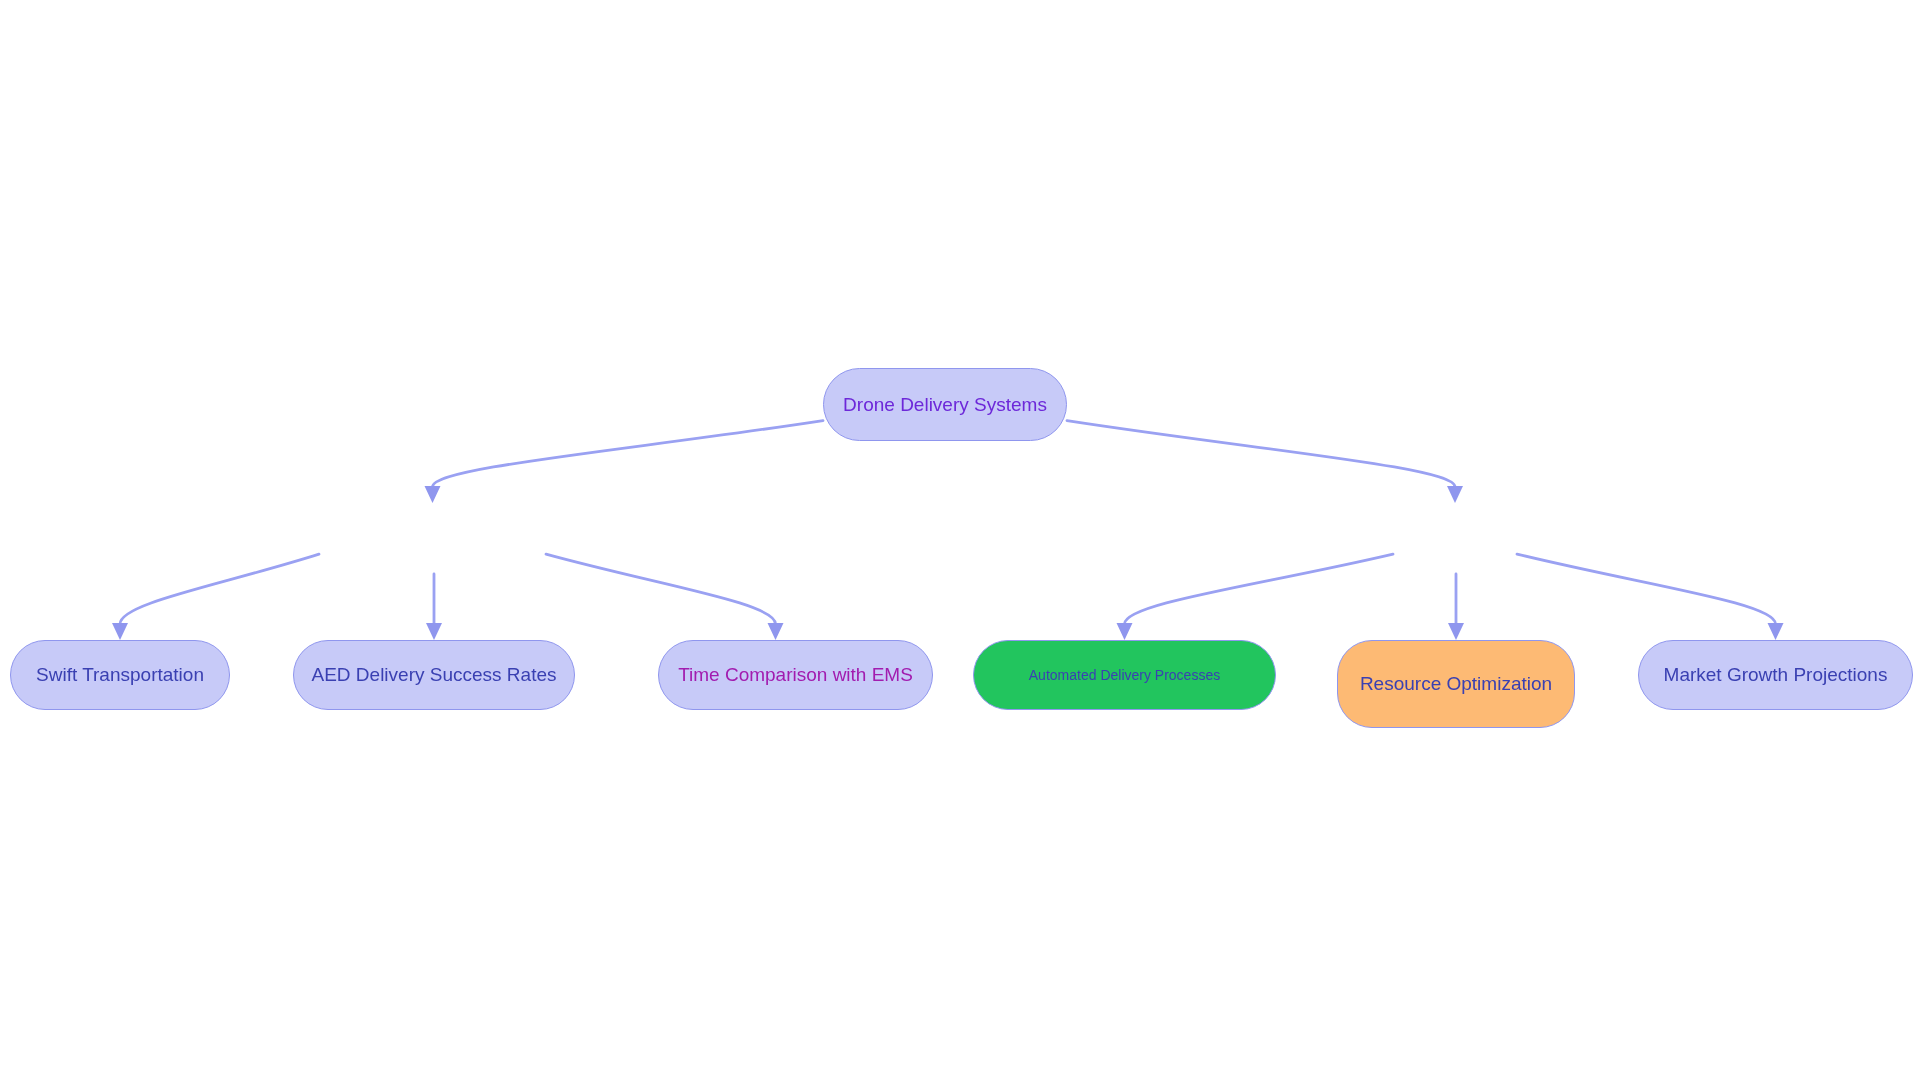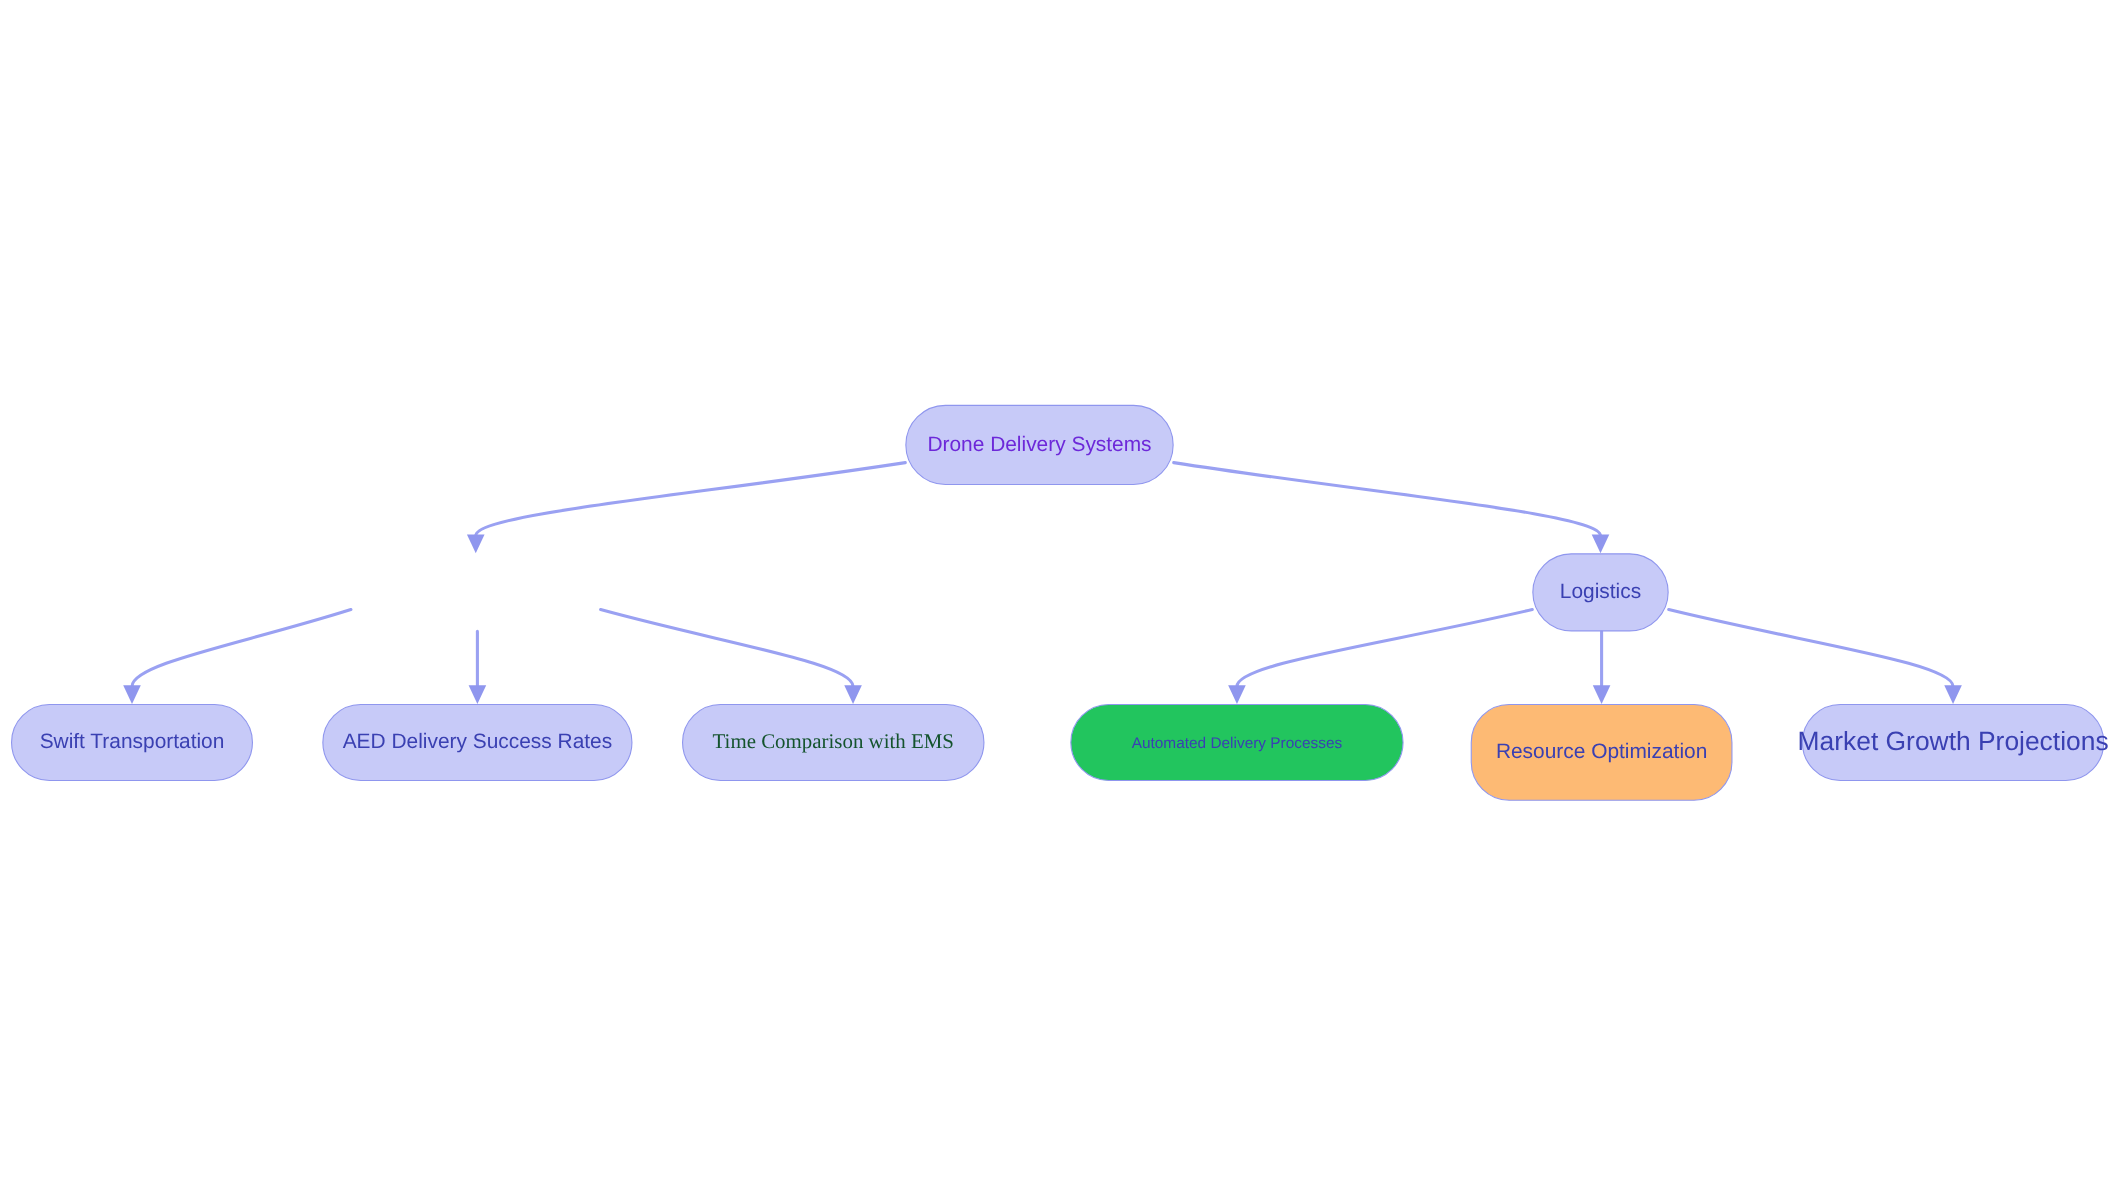--- a/index.html
+++ b/index.html
@@ -55,34 +55,31 @@
       <polygon points="1116.5,623 1132.5,623 1124.5,640" fill="#8f96ee"></polygon>
       <path d="M 1456 574 L 1456 624" fill="none" stroke="#9aa1f2" stroke-width="2.8" stroke-linecap="round"></path>
       <polygon points="1448,623 1464,623 1456,640" fill="#8f96ee"></polygon>
       <path d="M 1517 554.12 C 1646.25 585.566 1775.5 603.0360000000001 1775.5 624" fill="none" stroke="#9aa1f2" stroke-width="2.8" stroke-linecap="round"></path>
       <polygon points="1767.5,623 1783.5,623 1775.5,640" fill="#8f96ee"></polygon>
     </svg>
 
 <div class="node" style="left: 823px; top: 368px; width: 244px; height: 73px; background: rgb(199, 202, 248); border: 1.6px solid rgb(143, 150, 238); border-radius: 36.5px; color: #6d28d9; font-size: 19px;">
       <span>Drone Delivery Systems</span>
     </div>
-    <div class="node" style="left: 1393px; top: 503px; width: 124px; height: 71px; background: rgb(199, 202, 248); border: 1.6px solid rgb(143, 150, 238); border-radius: 35.5px; color: rgb(58, 64, 178); font-size: 19px;">
-      <span>Logistics</span>
-    </div>
     <div class="node" style="left: 10px; top: 640px; width: 220px; height: 70px; background: rgb(199, 202, 248); border: 1.6px solid rgb(143, 150, 238); border-radius: 35px; color: rgb(58, 64, 178); font-size: 19px;">
       <span>Swift Transportation</span>
     </div>
     <div class="node" style="left: 293px; top: 640px; width: 282px; height: 70px; background: rgb(199, 202, 248); border: 1.6px solid rgb(143, 150, 238); border-radius: 35px; color: rgb(58, 64, 178); font-size: 19px;">
       <span>AED Delivery Success Rates</span>
     </div>
-    <div class="node" style="left: 620px; top: 640px; width: 275px; height: 70px; background: rgb(199, 202, 248); border: 1.6px solid rgb(143, 150, 238); border-radius: 35px; color: #14532d; font-size: 19px; font-family: Liberation Serif, serif;">
+    <div class="node" style="left: 658px; top: 640px; width: 275px; height: 70px; background: rgb(199, 202, 248); border: 1.6px solid rgb(143, 150, 238); border-radius: 35px; color: #a21caf; font-size: 19px;">
       <span>Time Comparison with EMS</span>
     </div>
     <div class="node" style="left: 973px; top: 640px; width: 303px; height: 70px; background: #22c55e; border: 1.6px solid rgb(143, 150, 238); border-radius: 35px; color: rgb(58, 64, 178); font-size: 14px;">
       <span>Automated Delivery Processes</span>
     </div>
     <div class="node" style="left: 1337px; top: 640px; width: 238px; height: 88px; background: #fdba74; border: 1.6px solid rgb(143, 150, 238); border-radius: 35px; color: rgb(58, 64, 178); font-size: 19px;">
       <span>Resource Optimization</span>
     </div>
-    <div class="node" style="left: 1638px; top: 640px; width: 275px; height: 70px; background: rgb(199, 202, 248); border: 1.6px solid rgb(143, 150, 238); border-radius: 35px; color: rgb(58, 64, 178); font-size: 24px;">
+    <div class="node" style="left: 1638px; top: 640px; width: 275px; height: 70px; background: rgb(199, 202, 248); border: 1.6px solid rgb(143, 150, 238); border-radius: 35px; color: rgb(58, 64, 178); font-size: 19px;">
       <span>Market Growth Projections</span>
     </div>
   </div>
 
 </body></html>

